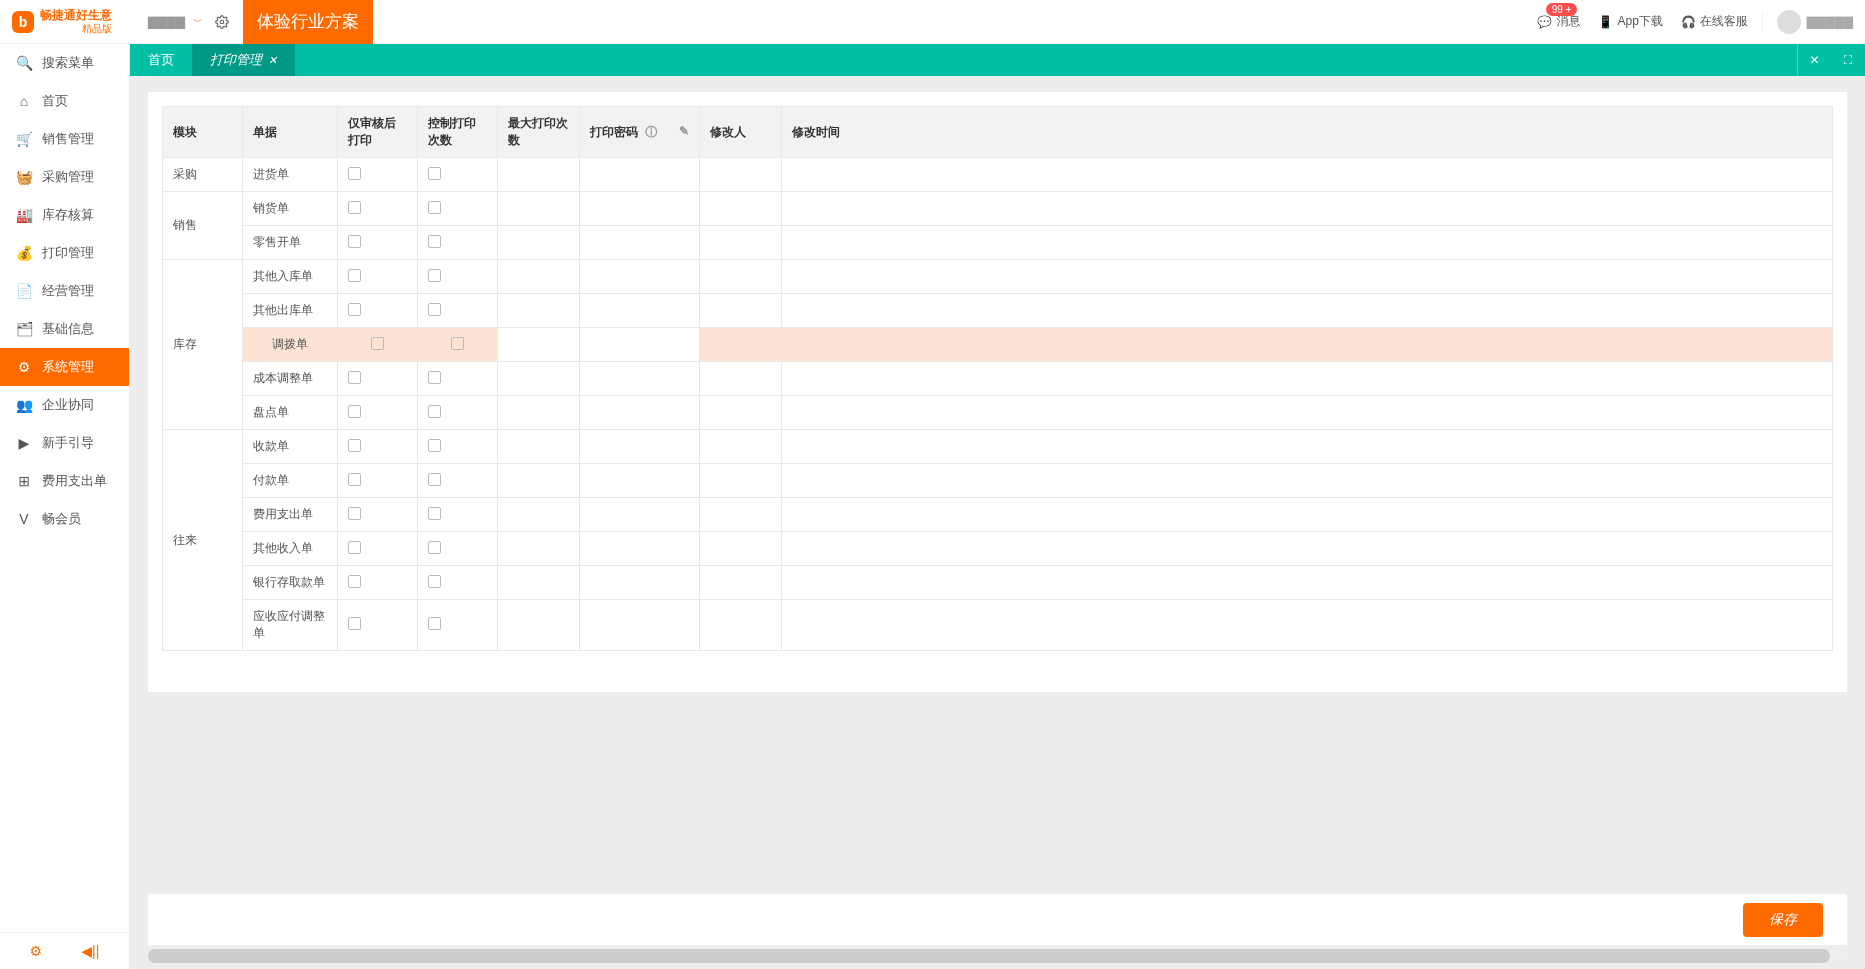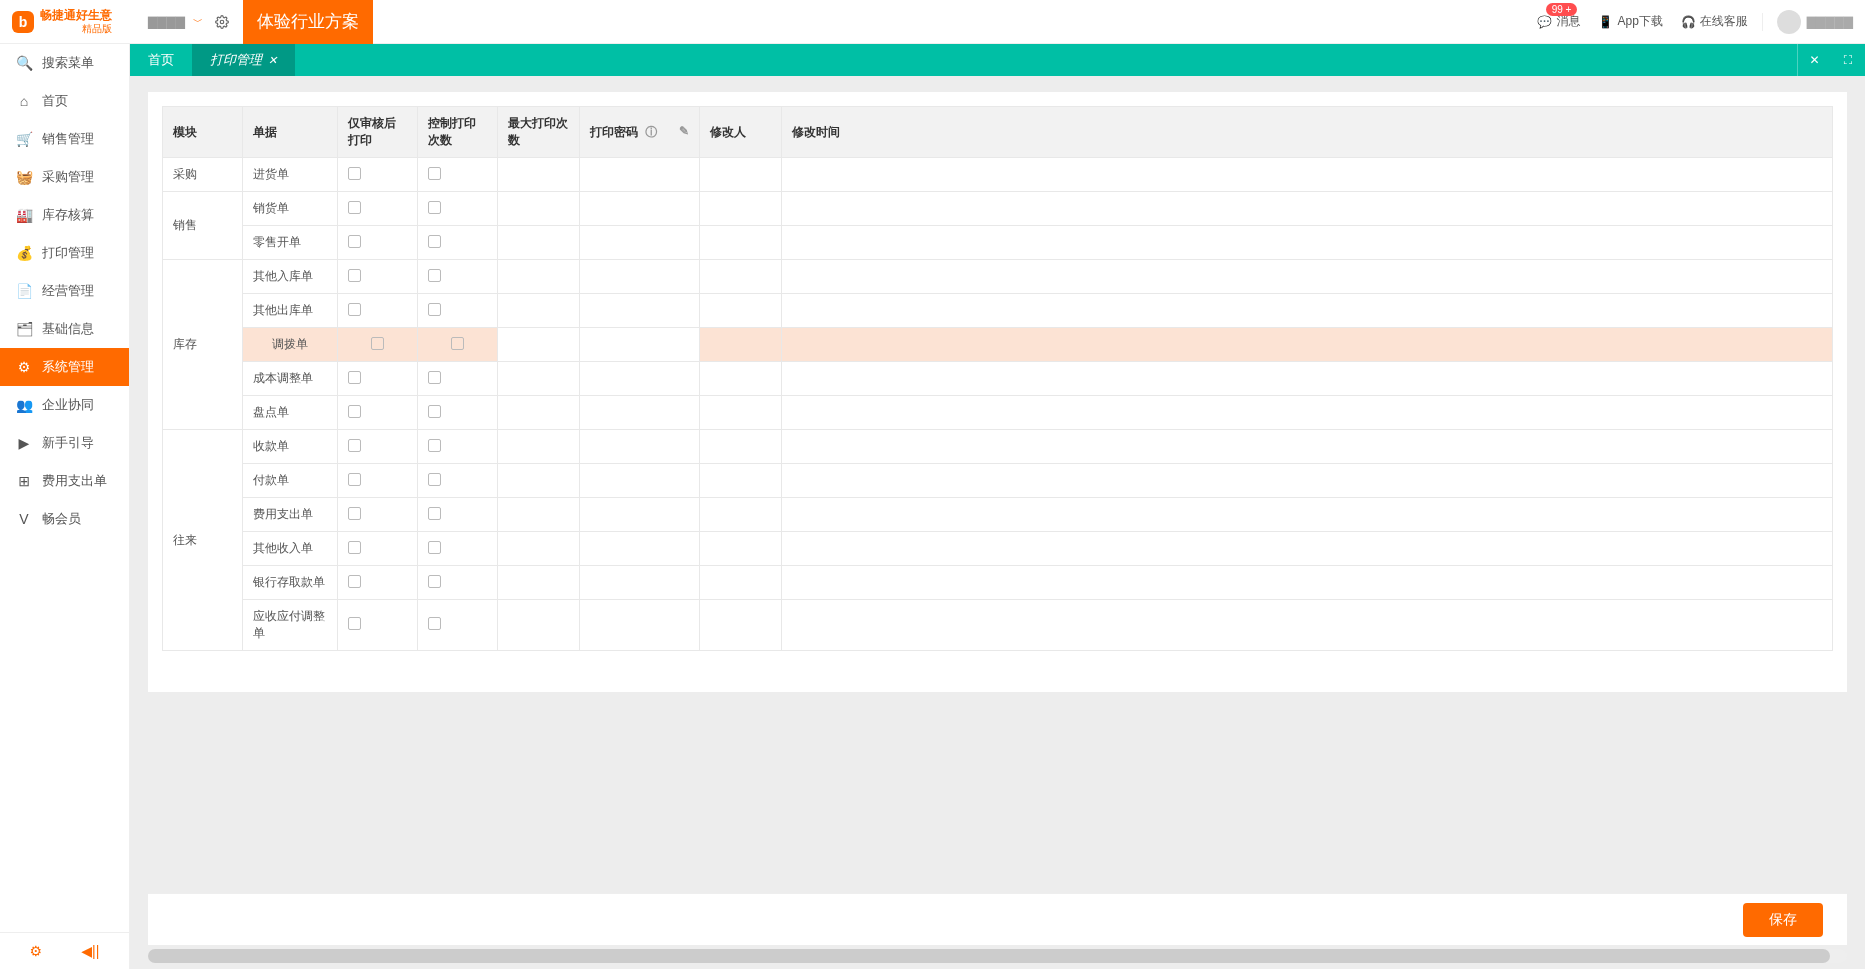--- a/index.html
+++ b/index.html
@@ -8,21 +8,21 @@
 .topbar { height:44px; display:flex; align-items:center; padding:0 12px; border-bottom:1px solid #eee; }
 .logo { display:flex; align-items:center; gap:6px; width:120px; }
 .logo-mark { width:22px; height:22px; border-radius:6px; background:#ff6a00; display:flex; align-items:center; justify-content:center; color:#fff; font-size:14px; font-weight:bold; }
 .logo-text { display:flex; flex-direction:column; line-height:1.1;align-items:flex-end; }
 .logo-text .t1 { color:#ff6a00; font-size:12px; font-weight:600; }
 .logo-text .t2 { color:#ff6a00; font-size:10px; }
 .company-select { margin-left:16px; display:flex; align-items:center; gap:8px; color:#999; cursor:pointer; }
 .dropdown-arrow { color:#ff6a00; font-size:10px; }
 .gear { color:#666; margin-left:12px; cursor:pointer; }
 .btn-primary { margin-left:14px; background:#ff6a00; color:#fff; border:none; border-radius:4px; padding:24px 14px; font-size:17px; cursor:pointer; }
-.btn-primary.save { padding:8px 26px; font-size:14px; }
+.btn-primary.save { padding:8px 26px; font-size:14px;font-style:italic; }
 .topbar-spacer { flex:1; }
 .top-action { display:flex; align-items:center; gap:4px; color:#555; margin-left:18px; cursor:pointer; font-size:12px; }
 .badge { position:relative; }
 .badge .bubble { position:absolute; top:-10px; left:8px; background:#ff4d4f; color:#fff; border-radius:10px; font-size:10px; padding:1px 6px; }
 .avatar { width:24px; height:24px; border-radius:50%; background:#ddd; margin-left:14px; }
 .user-name { color:#aaa; margin-left:6px; }
 .divider-v { width:1px; height:18px; background:#eee; margin-left:14px; }
 .body { flex:1; display:flex; min-height:0; }
 .sidebar { width:130px; background:#fff; border-right:1px solid #eee; display:flex; flex-direction:column; }
 .side-items { flex:1; overflow:auto; }

